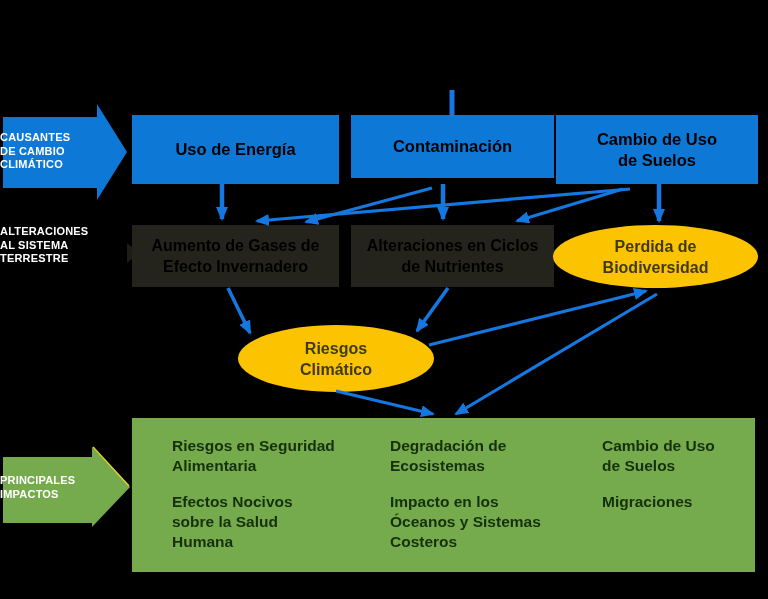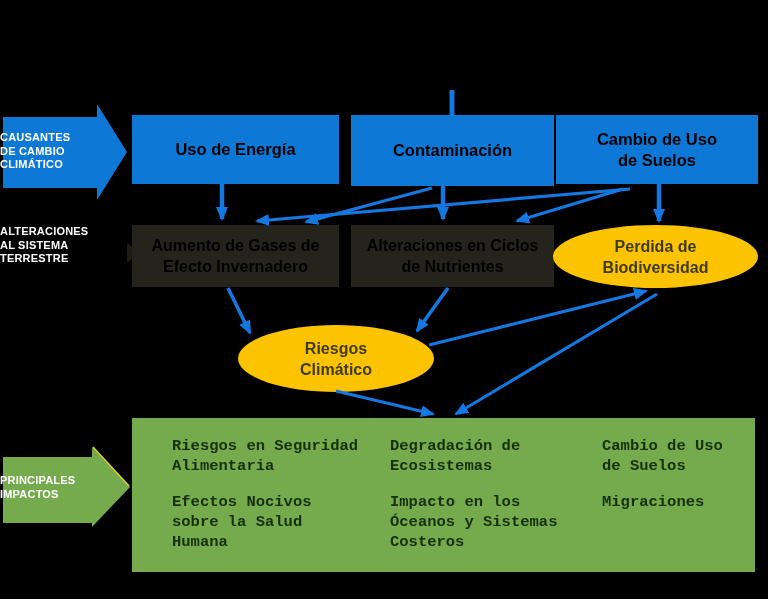--- a/index.html
+++ b/index.html
@@ -10,21 +10,21 @@
     font-weight:bold;
   }
   .abs{position:absolute;}
   .center{display:flex;align-items:center;justify-content:center;text-align:center;}
   .pre{white-space:pre-line;}
   .bluebox{background:var(--blue,#0d78d6);color:var(--box-text,#000);font-size:16.5px;line-height:21px;}
   .topbox{background:var(--blue,#0d78d6);color:var(--white,#fff);font-size:17px;line-height:22px;}
   .darkbox{background:var(--dark-box,#24241c);color:#000;font-size:16px;line-height:21px;}
   .ellipse{background:var(--yellow,#fcc400);border-radius:50%;color:var(--ellipse-text,#3f3a12);font-size:16px;line-height:21px;}
   .greenbox{background:var(--green,#75ab4c);}
-  .impact{color:var(--green-text,#16300b);font-size:15.5px;line-height:20px;white-space:pre-line;font-family:Liberation Mono, monospace;}
+  .impact{color:var(--green-text,#16300b);font-size:15.5px;line-height:20px;white-space:pre-line;}
   .sidelabel{color:var(--white,#fff);font-size:11px;line-height:13.5px;text-align:left;white-space:pre-line;letter-spacing:.2px;}
   .arrowbody-blue{background:var(--blue,#0d78d6);}
   .arrowbody-green{background:var(--green,#75ab4c);}
   .tri{width:0;height:0;}
   .tri-blue{border-top:48px solid transparent;border-bottom:48px solid transparent;border-left:30px solid var(--blue,#0d78d6);}
   .tri-green{border-top:40px solid transparent;border-bottom:40px solid transparent;border-left:38px solid var(--green,#75ab4c);}
   .tri-dark{border-top:10px solid transparent;border-bottom:10px solid transparent;border-left:12px solid #1d1d15;}
   svg.overlay{position:absolute;left:0;top:0;pointer-events:none;}
   .c-line{stroke:var(--arrow-blue,#1577e0);fill:none;}
   .c-head{fill:var(--arrow-blue,#1577e0);}
@@ -36,21 +36,21 @@
 <div id="canvas">
 
 
   <div class="abs arrowbody-blue" style="left:3px;top:117px;width:94px;height:71px;"></div>
   <div class="abs tri tri-blue" style="left:97px;top:104px;"></div>
   <div class="abs sidelabel" style="left:0px;top:131px;width:102px;">CAUSANTES
 DE CAMBIO
 CLIMÁTICO</div>
 
   <div class="abs bluebox center pre" style="left:132px;top:115px;width:207px;height:69px;">Uso de Energía</div>
-  <div class="abs bluebox center pre" style="left:351px;top:115px;width:203px;height:71px;">Contaminación</div>
+  <div class="abs bluebox center pre" style="left:351px;top:115px;width:203px;height:63px;">Contaminación</div>
   <div class="abs bluebox center pre" style="left:556px;top:115px;width:202px;height:69px;">Cambio de Uso
 de Suelos</div>
 
   <div class="abs sidelabel" style="left:0px;top:225px;width:103px;">ALTERACIONES
 AL SISTEMA
 TERRESTRE</div>
   <div class="abs tri tri-dark" style="left:127px;top:243px;"></div>
 
   <div class="abs darkbox center pre" style="left:132px;top:225px;width:207px;height:62px;">Aumento de Gases de
 Efecto Invernadero</div>

